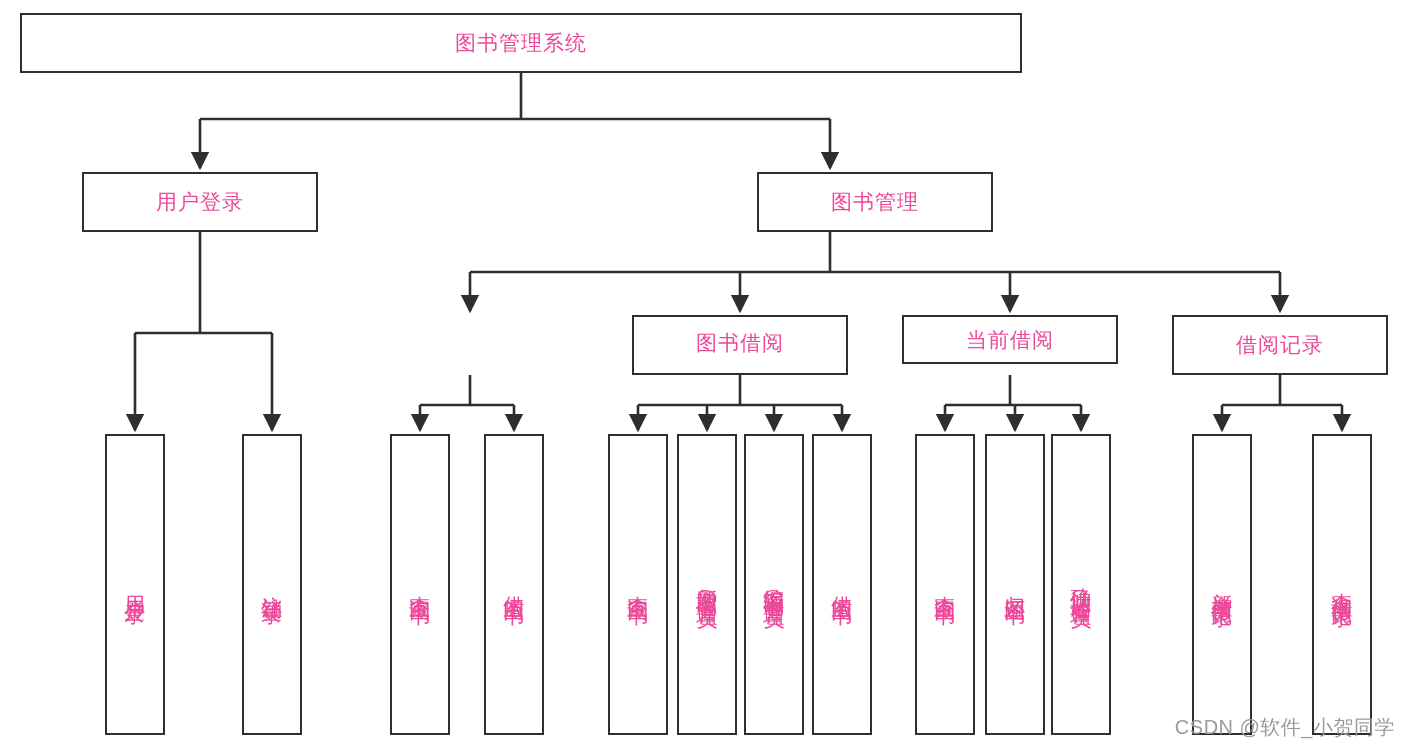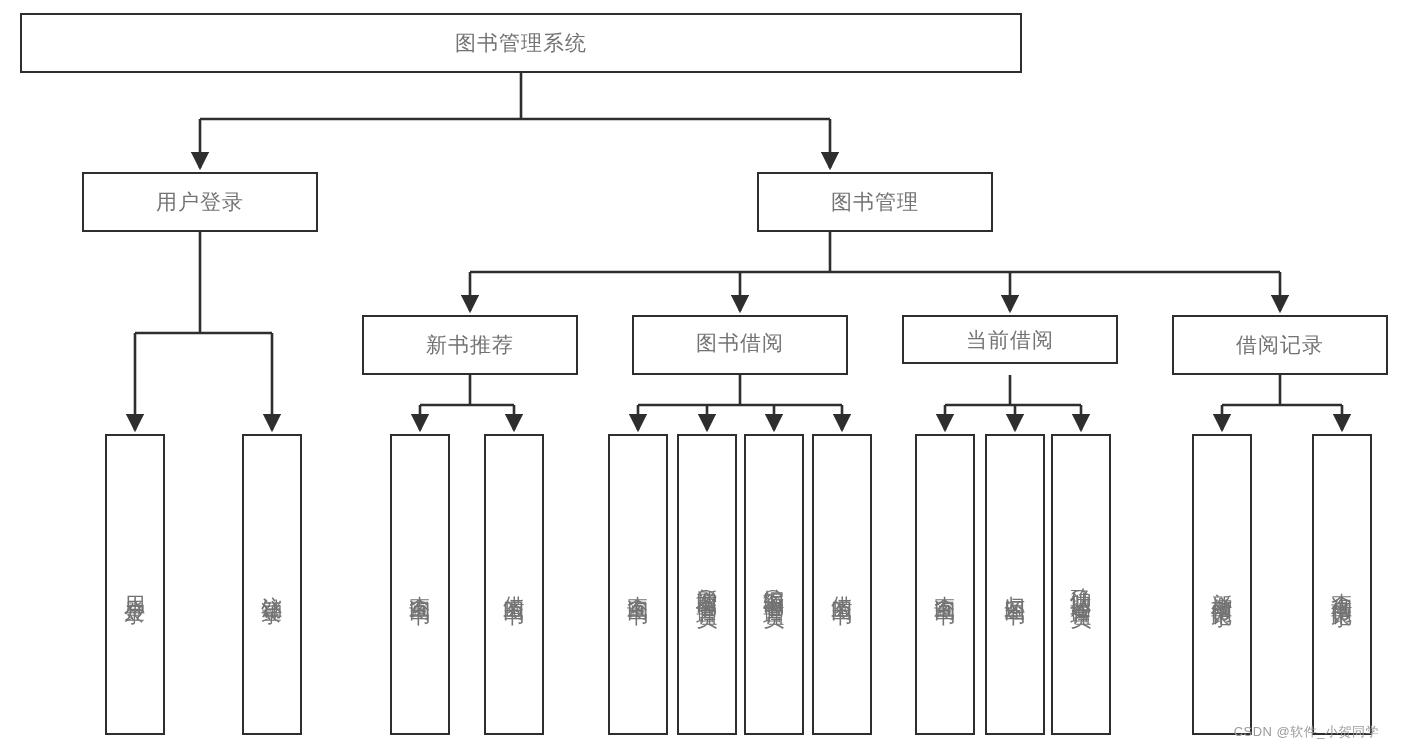--- a/index.html
+++ b/index.html
@@ -28,21 +28,21 @@
     display: block;
   }
   .node-box {
     position: absolute;
     box-sizing: border-box;
     border: 2px solid #2e2e2e;
     background: #ffffff;
     display: flex;
     align-items: center;
     justify-content: center;
-    color: #737373;
+    color: #ec4899;
     line-height: 1.12;
   }
   .node-box.horizontal {
     font-size: 21px;
     letter-spacing: 1px;
   }
   .node-box.vertical {
     writing-mode: vertical-rl;
     text-orientation: upright;
     font-size: 21px;
@@ -51,23 +51,23 @@
     align-items: center;
     justify-content: center;
     text-align: center;
   }
   .node-label {
     display: block;
     white-space: pre-line;
   }
   .watermark {
     position: absolute;
-    right: 26px;
+    right: 10px;
     bottom: 6px;
-    font-size: 13px;
+    font-size: 20px;
     color: #9a9a9a;
     letter-spacing: 0.5px;
     user-select: none;
     white-space: nowrap;
   }
 </style>
 </head>
 <body>
 
 <div id="diagram-root">
@@ -130,23 +130,20 @@
     <span class="node-label">图书管理系统</span>
   </div>
 
   <div class="node-box horizontal" style="left:82px; top:172px; width:236px; height:60px;">
     <span class="node-label">用户登录</span>
   </div>
   <div class="node-box horizontal" style="left:711px; top:172px; width:236px; height:60px;margin-left:46px;">
     <span class="node-label">图书管理</span>
   </div>
 
-  <div class="node-box horizontal" style="left:362px; top:315px; width:216px; height:60px;">
-    <span class="node-label">新书推荐</span>
-  </div>
   <div class="node-box horizontal" style="left:632px; top:315px; width:216px; height:60px;font-family:Liberation Mono, monospace;">
     <span class="node-label">图书借阅</span>
   </div>
   <div class="node-box horizontal" style="left:902px; top:315px; width:216px; height:49px;">
     <span class="node-label">当前借阅</span>
   </div>
   <div class="node-box horizontal" style="left:1172px; top:315px; width:216px; height:60px;">
     <span class="node-label">借阅记录</span>
   </div>
 

